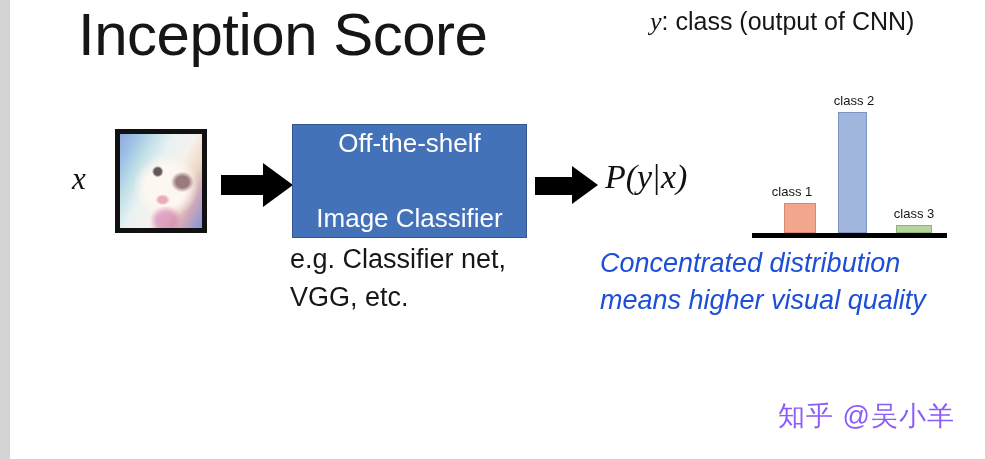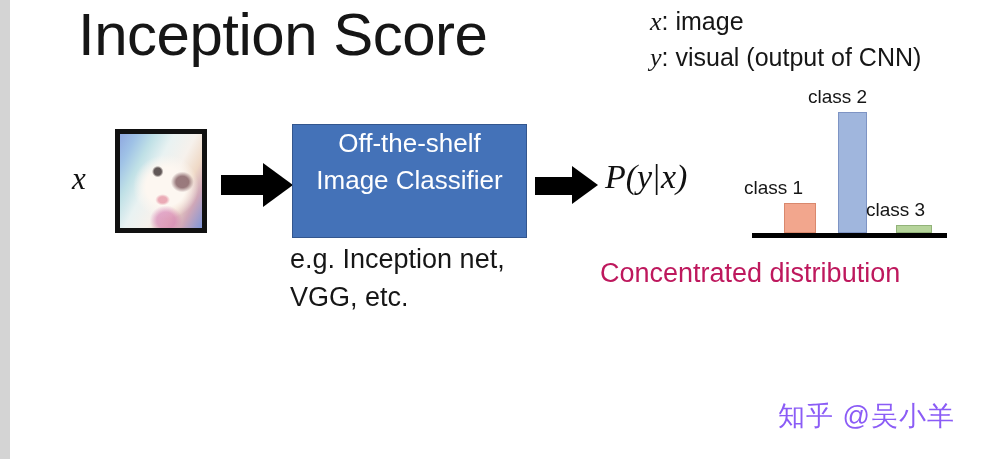--- a/index.html
+++ b/index.html
@@ -128,21 +128,21 @@
     left: 292px;
     top: 124px;
     width: 235px;
     height: 114px;
     box-sizing: border-box;
     background: #4472b8;
     border: 1px solid #33568e;
     display: flex;
     flex-direction: column;
     align-items: center;
-    justify-content: flex-start;
+    justify-content: space-between;
     color: #ffffff;
     font-size: 26px;
     line-height: 1.42;
   }
   .classifier-box .line { display: block; white-space: nowrap; }
 
   .classifier-caption {
     position: absolute;
     left: 290px;
     top: 240px;
@@ -186,34 +186,35 @@
     background: #000000;
   }
   .chart-bar {
     position: absolute;
     bottom: 5px;
     box-sizing: border-box;
     border: 1px solid;
   }
   .chart-bar-label {
     position: absolute;
-    font-size: 19px;
-    color: #161616;
-    white-space: nowrap;
-    text-align: left;
+    font-size: 13px;
+    color: #161616;
+    white-space: nowrap;
+    text-align: center;
   }
 
   .chart-caption {
     position: absolute;
     left: 600px;
-    top: 255px;
+    top: 245px;
     font-size: 27px;
-    color: #be185d;
+    color: #1d4ed8;
     line-height: 1.37;
     white-space: nowrap;
+    font-style: italic;
   }
   .chart-caption .line { display: block; }
 
   
   .watermark {
     position: absolute;
     left: 778px;
     top: 398px;
     font-size: 27px;
     color: #8b5cf6;
@@ -225,45 +226,42 @@
 <body>
 
 <div id="slide">
 
   <div class="left-edge-strip"></div>
 
   <div class="slide-title">Inception Score</div>
 
   <div class="notation">
     <span class="row">
-      <span class="mathvar">x</span><span>: image</span>
-    </span>
-    <span class="row">
-      <span class="mathvar">y</span><span>: visual (output of CNN)</span>
+      <span class="mathvar">y</span><span>: class (output of CNN)</span>
     </span>
   </div>
 
   <div class="x-label">x</div>
 
   <div class="thumb-frame">
     <div class="thumb-art"></div>
   </div>
 
   <div class="arrow" id="arrow-1">
     <div class="shaft"></div>
     <div class="head"></div>
   </div>
 
   <div class="classifier-box">
     <span class="line">Off-the-shelf</span>
     <span class="line">Image Classifier</span>
   </div>
 
   <div class="classifier-caption">
-    <span class="line">e.g. Inception net,</span>
+    <span class="line">e.g. Classifier net,</span>
     <span class="line">VGG, etc.</span>
   </div>
 
   <div class="arrow" id="arrow-2">
     <div class="shaft"></div>
     <div class="head"></div>
   </div>
 
   <div class="prob-formula">
     <span>P</span><span>(</span><span>y</span><span class="bar">|</span><span>x</span><span>)</span>
@@ -274,17 +272,18 @@
   <div class="chart-bar" style="left: 34px; width: 32px; height: 30px; background: rgb(242, 166, 141); border-color: rgb(217, 136, 109);"></div>
       <div class="chart-bar-label" style="left: -6px; width: 96px; bottom: 39px;">class 1</div>
       <div class="chart-bar" style="left: 88px; width: 29px; height: 121px; background: rgb(160, 182, 221); border-color: rgb(126, 148, 196);"></div>
       <div class="chart-bar-label" style="left: 58px; width: 92px; bottom: 130px;">class 2</div>
       <div class="chart-bar" style="left: 146px; width: 36px; height: 8px; background: rgb(182, 212, 155); border-color: rgb(146, 179, 121);"></div>
       <div class="chart-bar-label" style="left: 116px; width: 96px; bottom: 17px;">class 3</div>
     </div>
 
   <div class="chart-caption">
     <span class="line">Concentrated distribution</span>
+    <span class="line">means higher visual quality</span>
   </div>
 
   <div class="watermark">知乎 @吴小羊</div>
 
 </div>
 
 </body></html>

